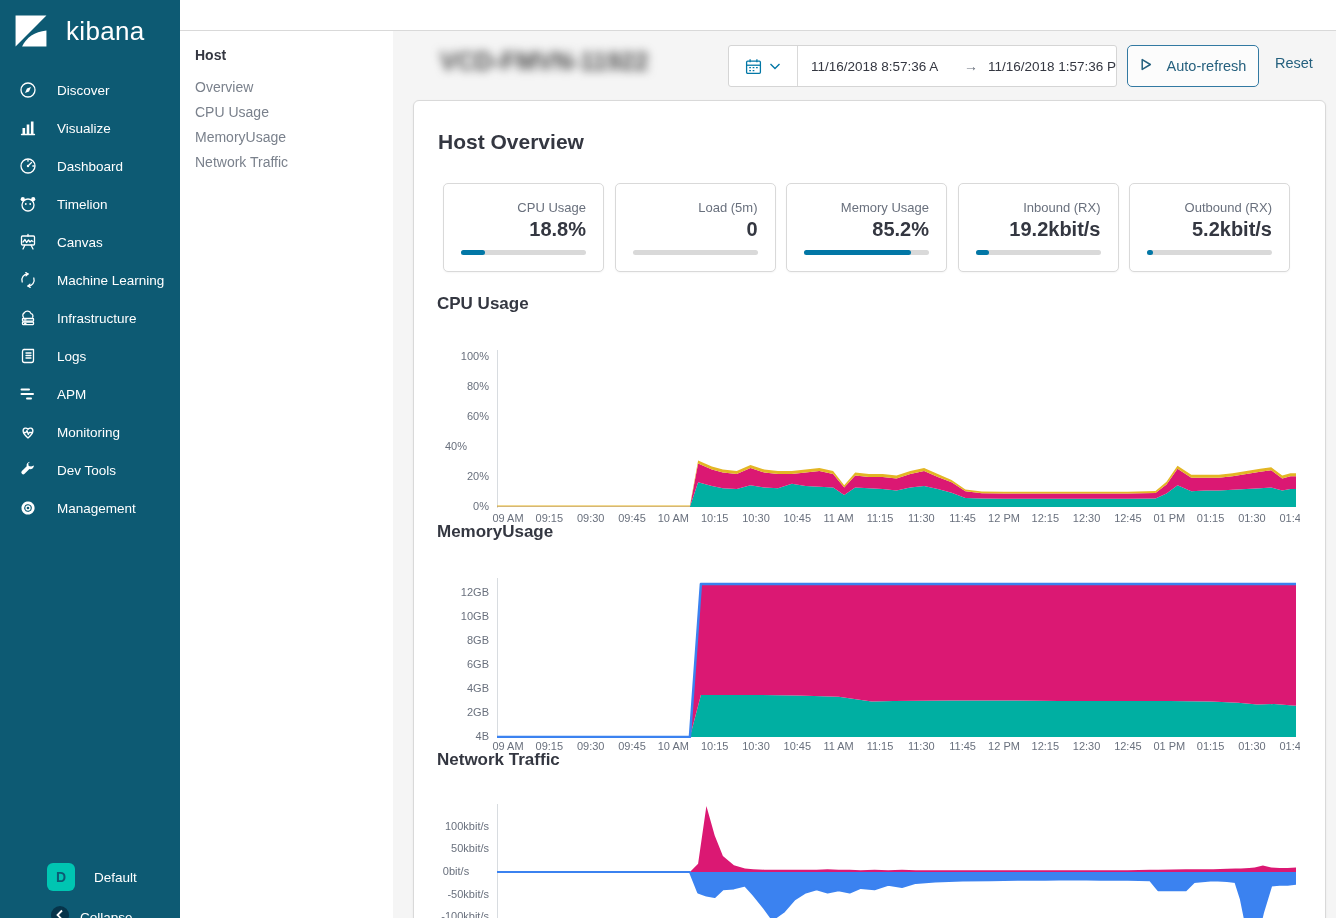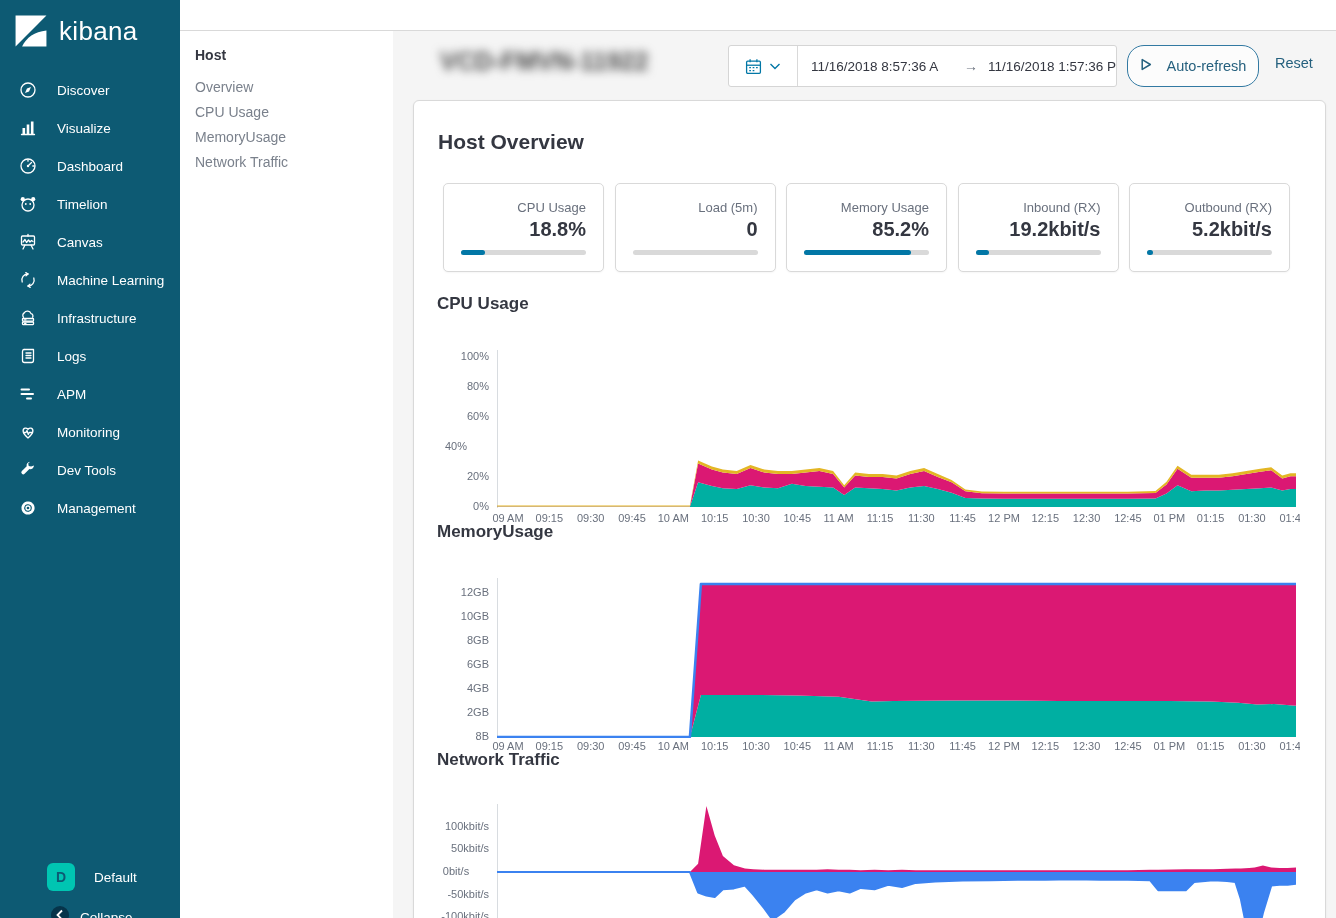--- a/index.html
+++ b/index.html
@@ -1,21 +1,21 @@
 <!DOCTYPE html>
 <html><head>
 <meta charset="utf-8">
 <style>
   html,body{margin:0;padding:0;width:1336px;height:918px;overflow:hidden;
     font-family:"Liberation Sans",sans-serif;background:#F5F5F5;position:relative;}
   
   .sidebar{position:absolute;left:0;top:0;width:180px;height:918px;background:#0D5A73;z-index:30;}
   .logo-row{position:absolute;left:12px;top:12px;display:flex;align-items:center;cursor:pointer;}
   .logo-row svg{width:38px;height:38px;}
-  .wordmark{color:#fff;font-size:26px;font-weight:500;margin-left:9px;letter-spacing:.3px;}
+  .wordmark{color:#fff;font-size:26px;font-weight:500;margin-left:16px;letter-spacing:.3px;}
   .nav-item{height:38px;display:flex;align-items:center;padding-left:19px;color:#fff;
     font-size:13.5px;cursor:pointer;white-space:nowrap;}
   .nav-icon{width:18px;height:18px;margin-right:20px;flex:0 0 18px;}
   .nav-icon svg{width:18px;height:18px;display:block;}
   #side-nav{position:absolute;top:71px;left:0;right:0;}
   .space-row{position:absolute;left:0;right:0;top:858px;height:38px;display:flex;align-items:center;
     padding-left:47px;cursor:pointer;}
   .space-badge{width:28px;height:28px;border-radius:6px;background:#00C5B2;color:#0D5A73;
     font-weight:bold;font-size:14px;display:flex;align-items:center;justify-content:center;}
   .space-label{color:#fff;font-size:13.5px;margin-left:19px;}
@@ -43,21 +43,21 @@
   .datebox{position:absolute;left:728px;top:45px;width:387px;height:40px;background:#fff;
     border:1px solid #D5D5D5;border-radius:3px;display:flex;align-items:stretch;z-index:6;}
   .cal-cell{width:68px;display:flex;align-items:center;justify-content:center;border-right:1px solid #D9D9D9;
     cursor:pointer;gap:7px;}
   .cal-cell svg{display:block;}
   .date-cell{flex:1;display:flex;align-items:center;overflow:hidden;white-space:nowrap;
     font-size:13.5px;color:#343741;cursor:pointer;padding-left:13px;}
   .date-cell.end{flex:0 0 128px;padding-left:0;}
   .range-arrow{width:34px;display:flex;align-items:center;justify-content:center;color:#69707D;font-size:14px;}
   .autorefresh-btn{position:absolute;left:1127px;top:45px;width:130px;height:40px;border:1px solid #3279A2;
-    border-radius:17px;background:#FCFCFC;display:flex;align-items:center;justify-content:center;gap:15px;
+    border-radius:5px;background:#FCFCFC;display:flex;align-items:center;justify-content:center;gap:15px;
     font-size:14.5px;color:#25607E;cursor:pointer;z-index:6;}
   .reset-link{position:absolute;left:1275px;top:55px;font-size:14.5px;color:#25607E;cursor:pointer;z-index:6;}
   
   .panel{position:absolute;left:413px;top:100px;width:911px;height:860px;background:#fff;
     border:1px solid #D9D9D9;border-radius:6px;box-shadow:0 1px 3px rgba(0,0,0,.05);z-index:1;}
   .page-title{position:absolute;left:438px;top:130px;font-size:21px;font-weight:600;color:#343741;z-index:2;}
   
   #cards{position:absolute;left:443px;top:183px;width:850px;height:87px;z-index:2;}
   .card{position:absolute;top:0;width:159px;height:87px;background:#fff;border:1px solid #D9D9D9;
     border-radius:5px;box-shadow:0 1px 2px rgba(0,0,0,.04);}
@@ -354,21 +354,21 @@
   </div>
 
 <div class="chart-title" style="top:522px">MemoryUsage</div>
 <div class="chart-wrap" id="chart-memory" style="top:550px;height:178px">
     <div class="ytick" style="top: 8px;">12GB</div>
     <div class="ytick" style="top: 32px;">10GB</div>
     <div class="ytick" style="top: 56px;">8GB</div>
     <div class="ytick" style="top: 80px;">6GB</div>
     <div class="ytick" style="top: 104px;">4GB</div>
     <div class="ytick" style="top: 128px;">2GB</div>
-    <div class="ytick" style="top: 152px;">8B</div>
+    <div class="ytick" style="top: 152px;">4B</div>
     <div class="xtick" style="left: 73px;">09 AM</div>
     <div class="xtick" style="left: 114.3px;">09:15</div>
     <div class="xtick" style="left: 155.7px;">09:30</div>
     <div class="xtick" style="left: 197px;">09:45</div>
     <div class="xtick" style="left: 238.3px;">10 AM</div>
     <div class="xtick" style="left: 279.7px;">10:15</div>
     <div class="xtick" style="left: 321px;">10:30</div>
     <div class="xtick" style="left: 362.3px;">10:45</div>
     <div class="xtick" style="left: 403.6px;">11 AM</div>
     <div class="xtick" style="left: 445px;">11:15</div>

